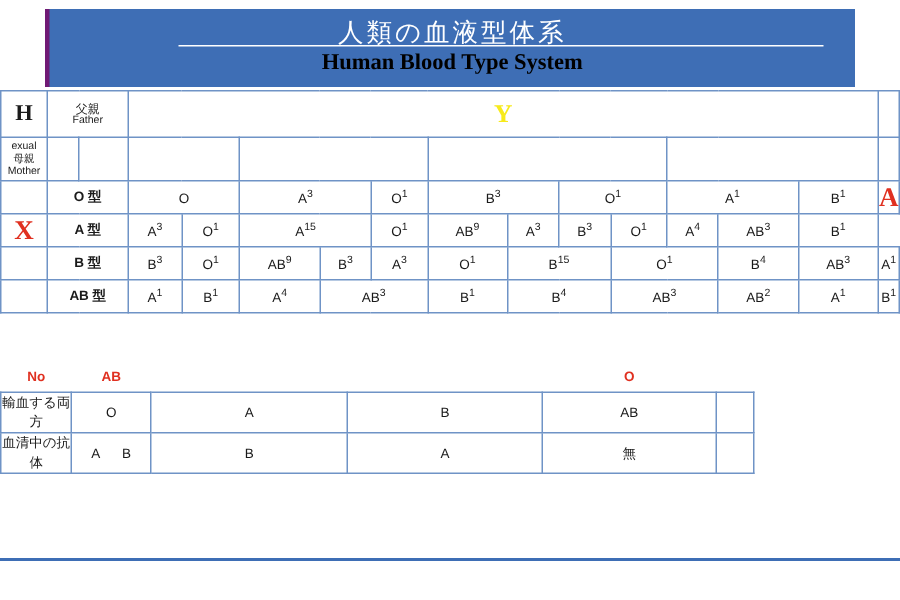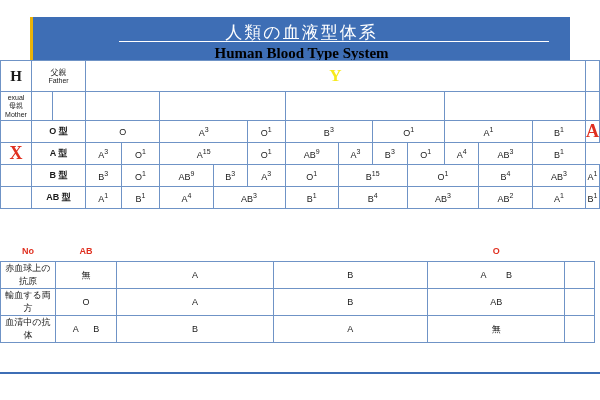--- a/index.html
+++ b/index.html
@@ -9,23 +9,23 @@
     font-family:"Liberation Sans", sans-serif;
     overflow:hidden;
   }
   .sheet{
     position:relative;
     width:600px;height:400px;
     background:#ffffff;
   }
   
   .title-band{
-    position:absolute;left:30px;top:17px;width:540px;height:52px;
+    position:absolute;left:30px;top:6px;width:540px;height:52px;
     background:#3e6eb5;
-    border-left:3px solid #eab308;
+    border-left:3px solid #701a75;
     box-sizing:border-box;
   }
   .title-ja{
     position:absolute;left:0;top:4px;width:100%;
     text-align:center;color:#ffffff;font-size:17px;letter-spacing:2px;
   }
   .title-en{
     position:absolute;left:0;top:28px;width:100%;
     text-align:center;color:#000000;font-size:15px;font-weight:bold;
     font-family:"Liberation Serif", serif;
@@ -59,21 +59,21 @@
   .redx{
     color:#e03020;font-weight:bold;font-size:18px;
     font-family:"Liberation Serif", serif;background:#c9dcee;
   }
   .sup{font-size:7px;vertical-align:super;}
   .h-letter{font-size:15px;font-family:"Liberation Serif", serif;font-weight:bold;background:#c9dcee;}
   .small-ja{font-size:8px;line-height:1.15;}
   .tiny{font-size:7px;}
   .lbl-cell{background:#c9dcee;font-size:9px;}
   
-  .sum-table{left:0;top:240px;width:595px;}
+  .sum-table{left:0;top:240px;width:503px;}
   .sum-table td{height:19px;border:1px solid #6f93c6;background:#ffffff;font-size:9px;}
   .sum-lbl{background:#d9e7f3;text-align:left;padding-left:2px;font-size:8.5px;}
   .red-t{color:#e03020;font-weight:bold;font-size:10px;}
   .noborder-td{border:none !important;background:transparent !important;}
   .bottom-rule{
     position:absolute;left:0;top:372px;width:600px;height:2px;background:#3e6eb5;
   }
 </style>
 </head>
 <body>
@@ -183,32 +183,20 @@
     <tbody>
         <tr>
       <td class="noborder-td red-t" style="width:52px;">No</td>
       <td class="noborder-td red-t" style="width:58px;">AB</td>
       <td class="noborder-td" style="width:148px;"></td>
       <td class="noborder-td" style="width:146px;"></td>
       <td class="noborder-td red-t" style="width:130px;">O</td>
       <td class="noborder-td" style="width:28px;"></td>
     </tr>
     <tr>
-      <td class="sum-lbl">赤血球上の抗原</td>
-      <td>無</td>
-      <td>A</td>
-      <td>B</td>
-      <td>
-        <span>A</span>
-        &nbsp;&nbsp;&nbsp;&nbsp;&nbsp;&nbsp;
-        <span>B</span>
-      </td>
-      <td></td>
-    </tr>
-    <tr>
       <td class="sum-lbl">輸血する両方</td>
       <td>O</td>
       <td>A</td>
       <td>B</td>
       <td>AB</td>
       <td></td>
     </tr>
     <tr>
       <td class="sum-lbl">血清中の抗体</td>
       <td>

